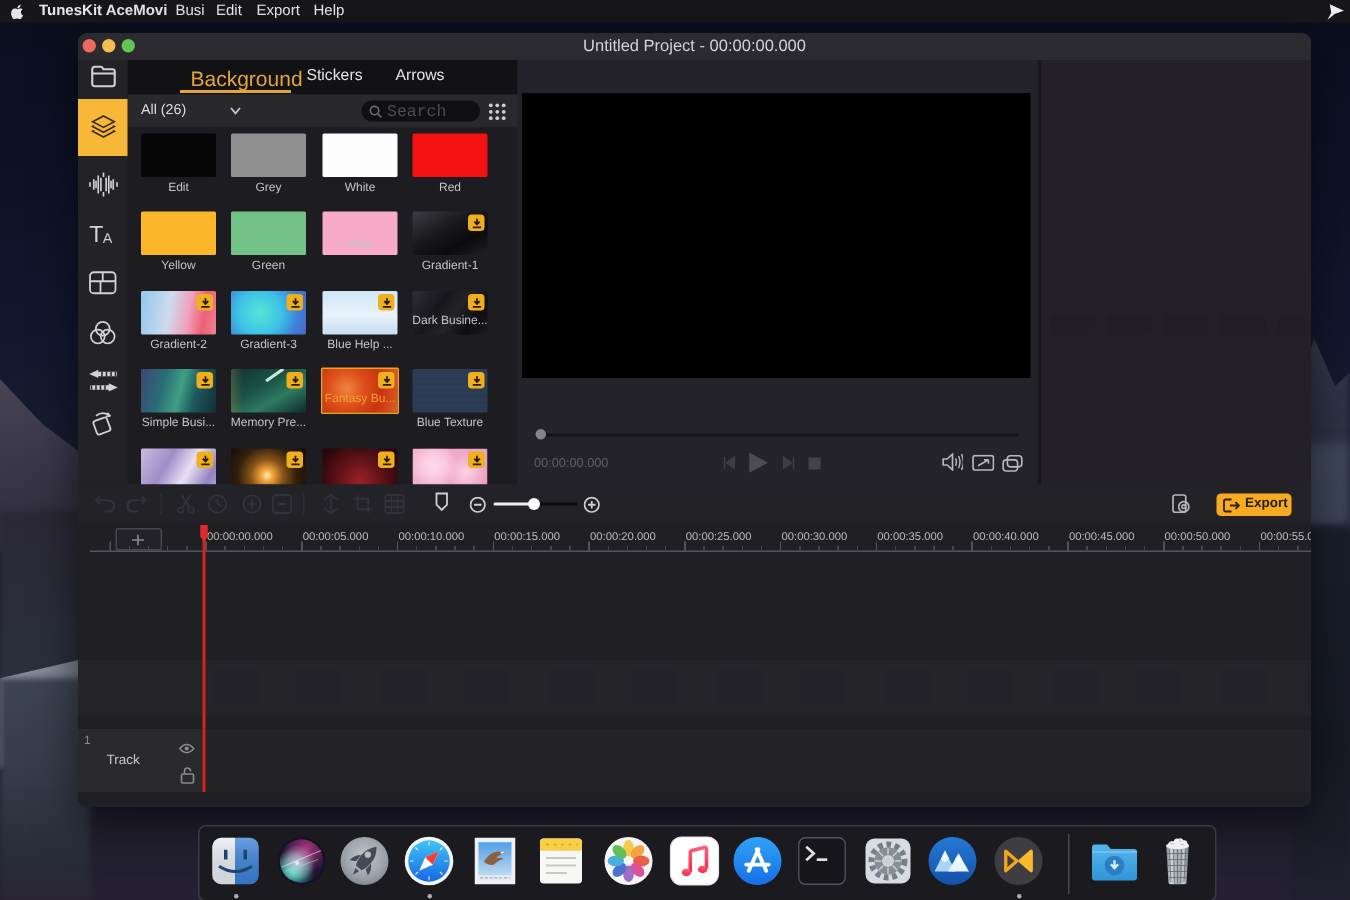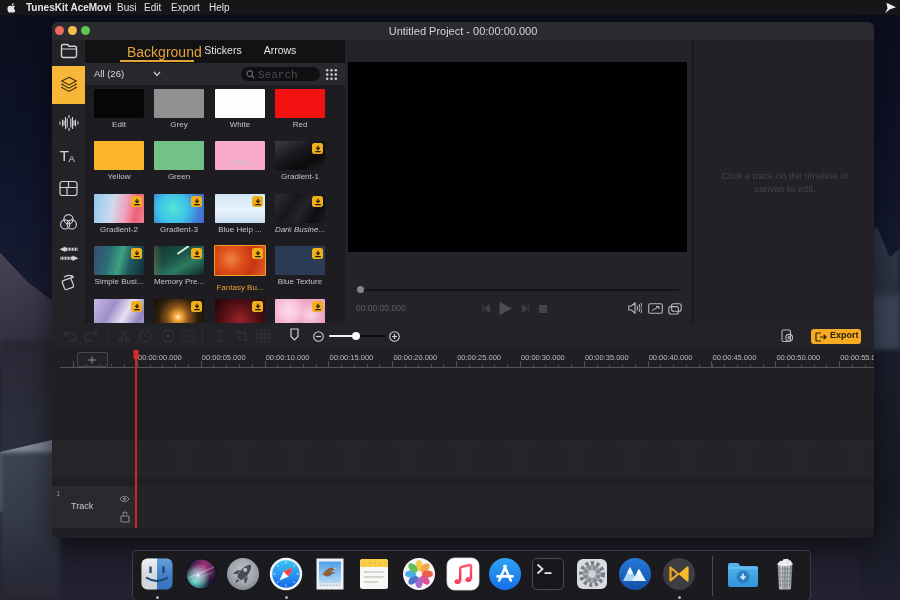--- a/index.html
+++ b/index.html
@@ -161,21 +161,21 @@
     <div class="th" style="left:130px;top:109px;background:linear-gradient(180deg,#cfe6f6 0%,#e9f3fb 55%,#c6dcEF 100%);"></div>
       <div class="lb" style="left:125px;top:140px;">Blue Help ...</div>
     <div class="bdg" style="left:167px;top:111px;">
         <svg width="8" height="8" viewBox="0 0 8 8">
           <g stroke="#2b1d05" stroke-width="1.2" fill="none">
             <path d="M4 0.8 v3.4 M2.2 2.7 L4 4.6 L5.8 2.7 M1.2 6.6 h5.6"></path>
           </g>
         </svg>
       </div>
     <div class="th" style="left:190px;top:109px;background:linear-gradient(125deg,#2e2e34 0%,#16161b 35%,#232328 55%,#0e0e12 78%,#1b1b20 100%);"></div>
-      <div class="lb" style="left:185px;top:140px;font-style:italic;">Dark Busine...</div>
+      <div class="lb" style="left:185px;top:124px;">Dark Busine...</div>
     <div class="bdg" style="left:227px;top:111px;">
         <svg width="8" height="8" viewBox="0 0 8 8">
           <g stroke="#2b1d05" stroke-width="1.2" fill="none">
             <path d="M4 0.8 v3.4 M2.2 2.7 L4 4.6 L5.8 2.7 M1.2 6.6 h5.6"></path>
           </g>
         </svg>
       </div>
 
     <div class="th" style="left:9px;top:161px;background:linear-gradient(105deg,#3d4578 0%,#2a6e74 30%,#3fa084 52%,#1e5a5e 70%,#112e38 100%);"></div>
       <div class="lb" style="left:4px;top:192px;">Simple Busi...</div>
@@ -192,21 +192,21 @@
       </div>
       <div class="lb" style="left:64px;top:192px;">Memory Pre...</div>
     <div class="bdg" style="left:106px;top:163px;">
         <svg width="8" height="8" viewBox="0 0 8 8">
           <g stroke="#2b1d05" stroke-width="1.2" fill="none">
             <path d="M4 0.8 v3.4 M2.2 2.7 L4 4.6 L5.8 2.7 M1.2 6.6 h5.6"></path>
           </g>
         </svg>
       </div>
     <div class="th" style="left:130px;top:161px;border:1px solid #f2a121;margin:-1px;background:radial-gradient(circle at 32% 45%,#ef8442 0%,#dd4f1a 32%,#c83410 62%,#dd6028 100%);"></div>
-      <div class="lb" style="left:125px;top:198px;color:#f0a030;">Fantasy Bu...</div>
+      <div class="lb" style="left:125px;top:176px;color:#f0a030;">Fantasy Bu...</div>
     <div class="bdg" style="left:167px;top:163px;">
         <svg width="8" height="8" viewBox="0 0 8 8">
           <g stroke="#2b1d05" stroke-width="1.2" fill="none">
             <path d="M4 0.8 v3.4 M2.2 2.7 L4 4.6 L5.8 2.7 M1.2 6.6 h5.6"></path>
           </g>
         </svg>
       </div>
     <div class="th" style="left:190px;top:161px;background:repeating-linear-gradient(180deg,#2d3f57 0px,#293a52 2px,#2c3d55 4px);"></div>
       <div class="lb" style="left:185px;top:192px;">Blue Texture</div>
     <div class="bdg" style="left:227px;top:163px;">
@@ -325,21 +325,20 @@
         <rect x="0.7" y="0.7" width="13.6" height="9.6" rx="1.5" fill="none" stroke="#b7b7bc" stroke-width="1.1"></rect>
         <path d="M4 7.5 L11 3.5 M11 3.5 h-3 M11 3.5 v2.6" stroke="#b7b7bc" stroke-width="1" fill="none"></path>
       </svg>
     <svg class="abs" style="left:323px;top:262.5px;" width="14" height="12" viewBox="0 0 14 12">
         <rect x="3.6" y="0.8" width="9.6" height="7.4" rx="2" fill="none" stroke="#b7b7bc" stroke-width="1.1"></rect>
         <rect x="0.8" y="3.6" width="9.6" height="7.4" rx="2" fill="none" stroke="#b7b7bc" stroke-width="1.1"></rect>
       </svg>
   </div>
   <div id="canvas" class="abs"></div>
   <div id="rightpanel" class="abs">
-      <div style="margin-top:129px;line-height:13px;">Click a track on the timeline or<br>canvas to edit.</div>
       <div class="abs" style="left:6px;top:170px;width:30px;height:13px;border-radius:3px;background:#211f25;"></div>
       <div class="abs" style="left:44px;top:170px;width:30px;height:13px;border-radius:3px;background:#211f25;"></div>
       <div class="abs" style="left:82px;top:170px;width:30px;height:13px;border-radius:3px;background:#211f25;"></div>
       <div class="abs" style="left:120px;top:170px;width:30px;height:13px;border-radius:3px;background:#211f25;"></div>
       <div class="abs" style="left:158px;top:170px;width:20px;height:13px;border-radius:3px;background:#211f25;"></div>
     </div>
   <div id="toolbar" class="abs">
     <svg class="abs" style="left:11px;top:7px;" width="14" height="12" viewBox="0 0 14 12">
         <path d="M3.5 1 L1 3.5 L3.5 6 M1 3.5 h8 q4 0 4 4 q0 3.5-4 3.5 h-3" fill="none" stroke="#313138" stroke-width="1.4"></path>
       </svg>

